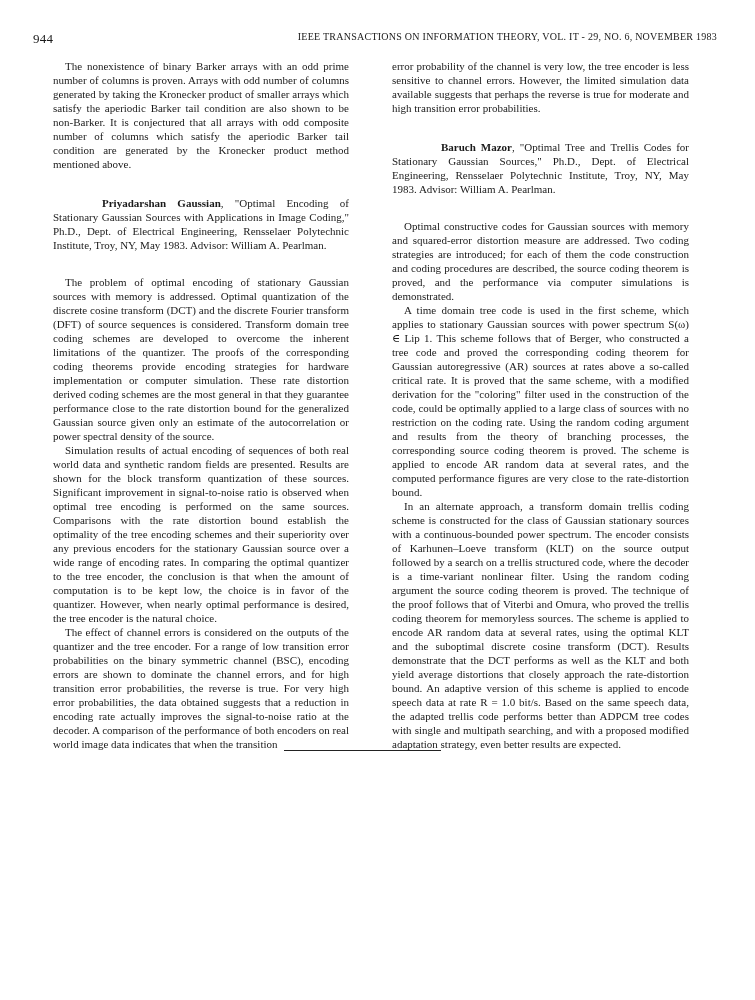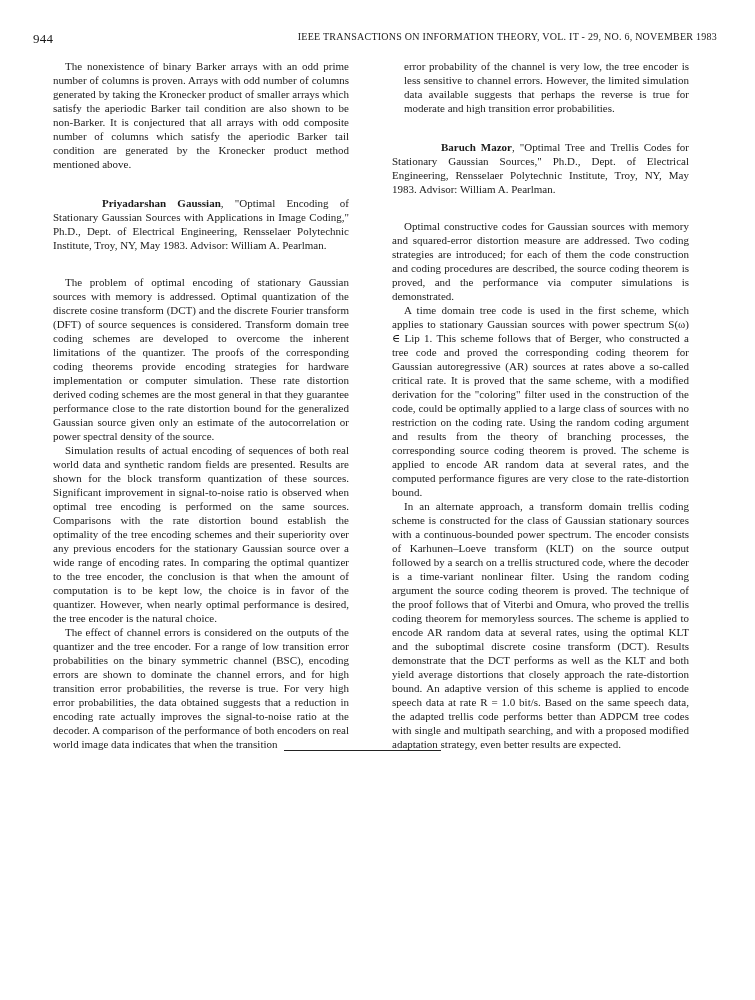--- a/index.html
+++ b/index.html
@@ -4,21 +4,21 @@
 <style>
   html, body { margin: 0; padding: 0; background: #ffffff; }
   body { width: 755px; height: 1000px; position: relative; overflow: hidden;
          font-family: "Liberation Serif", "DejaVu Serif", serif; color: #1a1a1a; }
   .page-num { position: absolute; left: 33px; top: 31px; font-size: 13px; letter-spacing: 0.2px; }
   .running-head { position: absolute; right: 38px; top: 31px; font-size: 10px; letter-spacing: 0.25px; }
   .col { position: absolute; top: 59px; width: 296px; font-size: 11px; line-height: 14px; text-align: justify; }
   .col.left { left: 53px; }
   .col.right { left: 392px; width: 297px; top: 59px; }
   .col p { margin: 0; text-indent: 12px; }
-  .col p.noindent { text-indent: 0; margin-left: 12px; }
+  .col p.noindent { text-indent: 0; }
   .entry { margin: 0; text-indent: 0; }
   .entry .author { font-weight: bold; margin-left: 37px; }
   .gap-large { height: 25px; }
   .gap-med { height: 23px; }
   .rule { position: absolute; left: 284px; top: 750px; width: 157px; height: 1px; background: #222; }
 </style>
 </head>
 <body>
 
 <div class="page-num">944</div>

